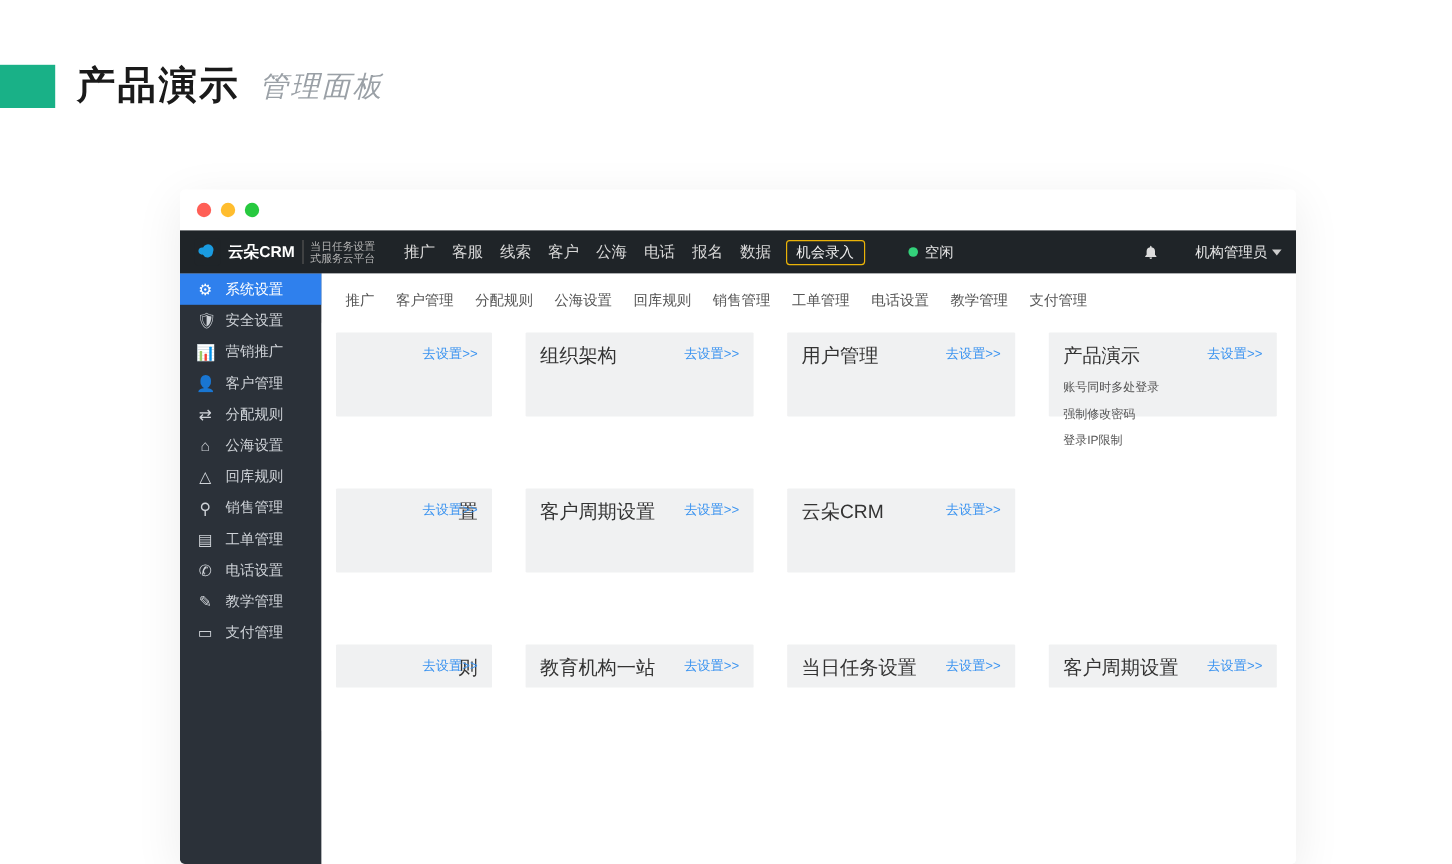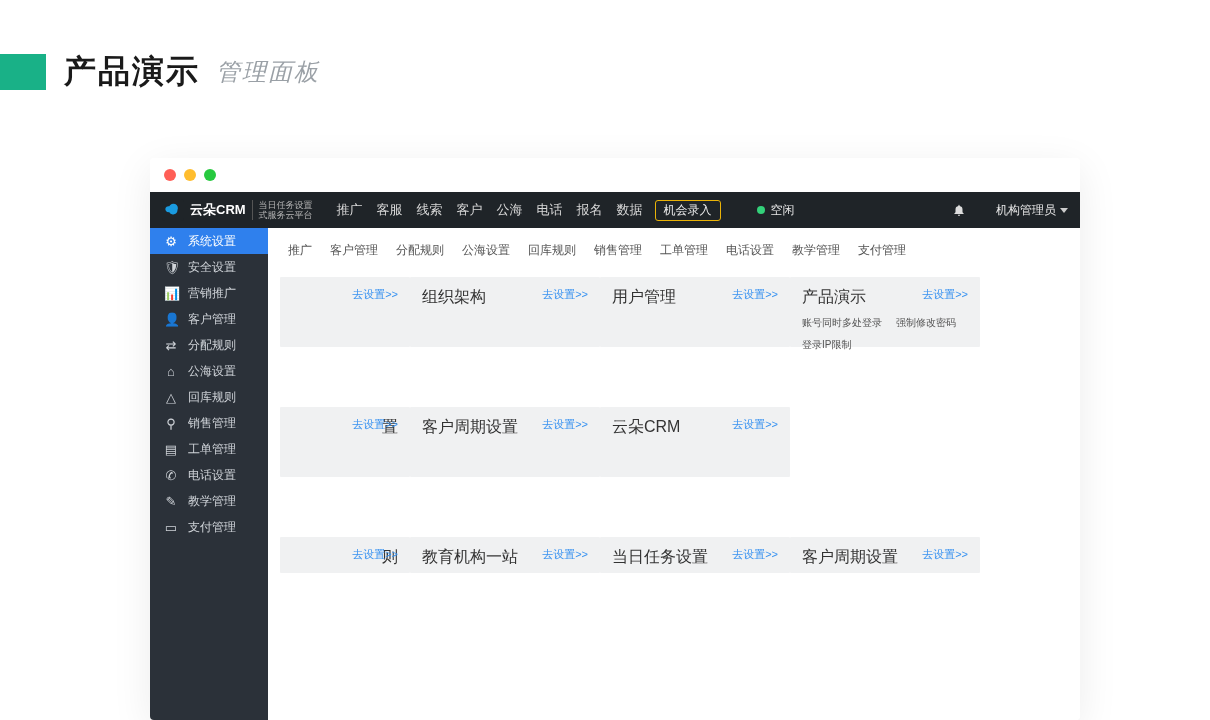--- a/index.html
+++ b/index.html
@@ -37,27 +37,27 @@
 .sbitem{ display:flex; align-items:center; height:26px; padding:0 14px; gap:10px; cursor:pointer; }
 .sbitem.active{ background:#2f80ed; color:#fff; }
 .sbicon{ width:14px; text-align:center; font-size:13px; }
 
 .main { flex:1; background:#fff; position:relative; overflow:hidden; }
 .tab-row{ display:flex; gap:2px; padding:10px 12px 6px 12px; flex-wrap:wrap;}
 .tab{ font-size:12px; color:#555; padding:4px 8px; cursor:pointer; } 
 .tab.firstvisible{ color:#555; }
 
 .content { padding:8px 12px; background:#fff; }
-.grid { display:flex; gap:0; margin-bottom:28px; }
+.grid { display:flex; gap:28px; margin-bottom:28px; }
 .grid.firstg{ margin-bottom:60px; }
 .card{ width:190px; height:70px; background:#f0f1f2; border-radius:1px; padding:10px 12px; position:relative; box-sizing:border-box;}
 .card.first{ width:130px; padding-left:0; background:#f0f1f2; }
 .card .ctitle{ font-size:16px; color:#333; font-weight:500; }
 .card .clink{ position:absolute; top:10px; right:12px; font-size:11px; color:#3892f0; cursor:pointer; }
-.card .subs{ font-size:10px; color:#555; margin-top:8px; display:flex; flex-wrap:wrap; gap:8px 14px; }
+.card .subs{ font-size:10px; color:#555; margin-top:8px; display:flex; flex-wrap:wrap; gap:8px 14px;flex-direction:column; }
 
 .row3 .card{ height:36px; }
 
 .bell { width:14px; height:14px; display:inline-block; }
 .bell svg{ width:14px; height:14px; fill:#ddd; }
 </style>
 </head>
 <body>
 
 <div class="page">

